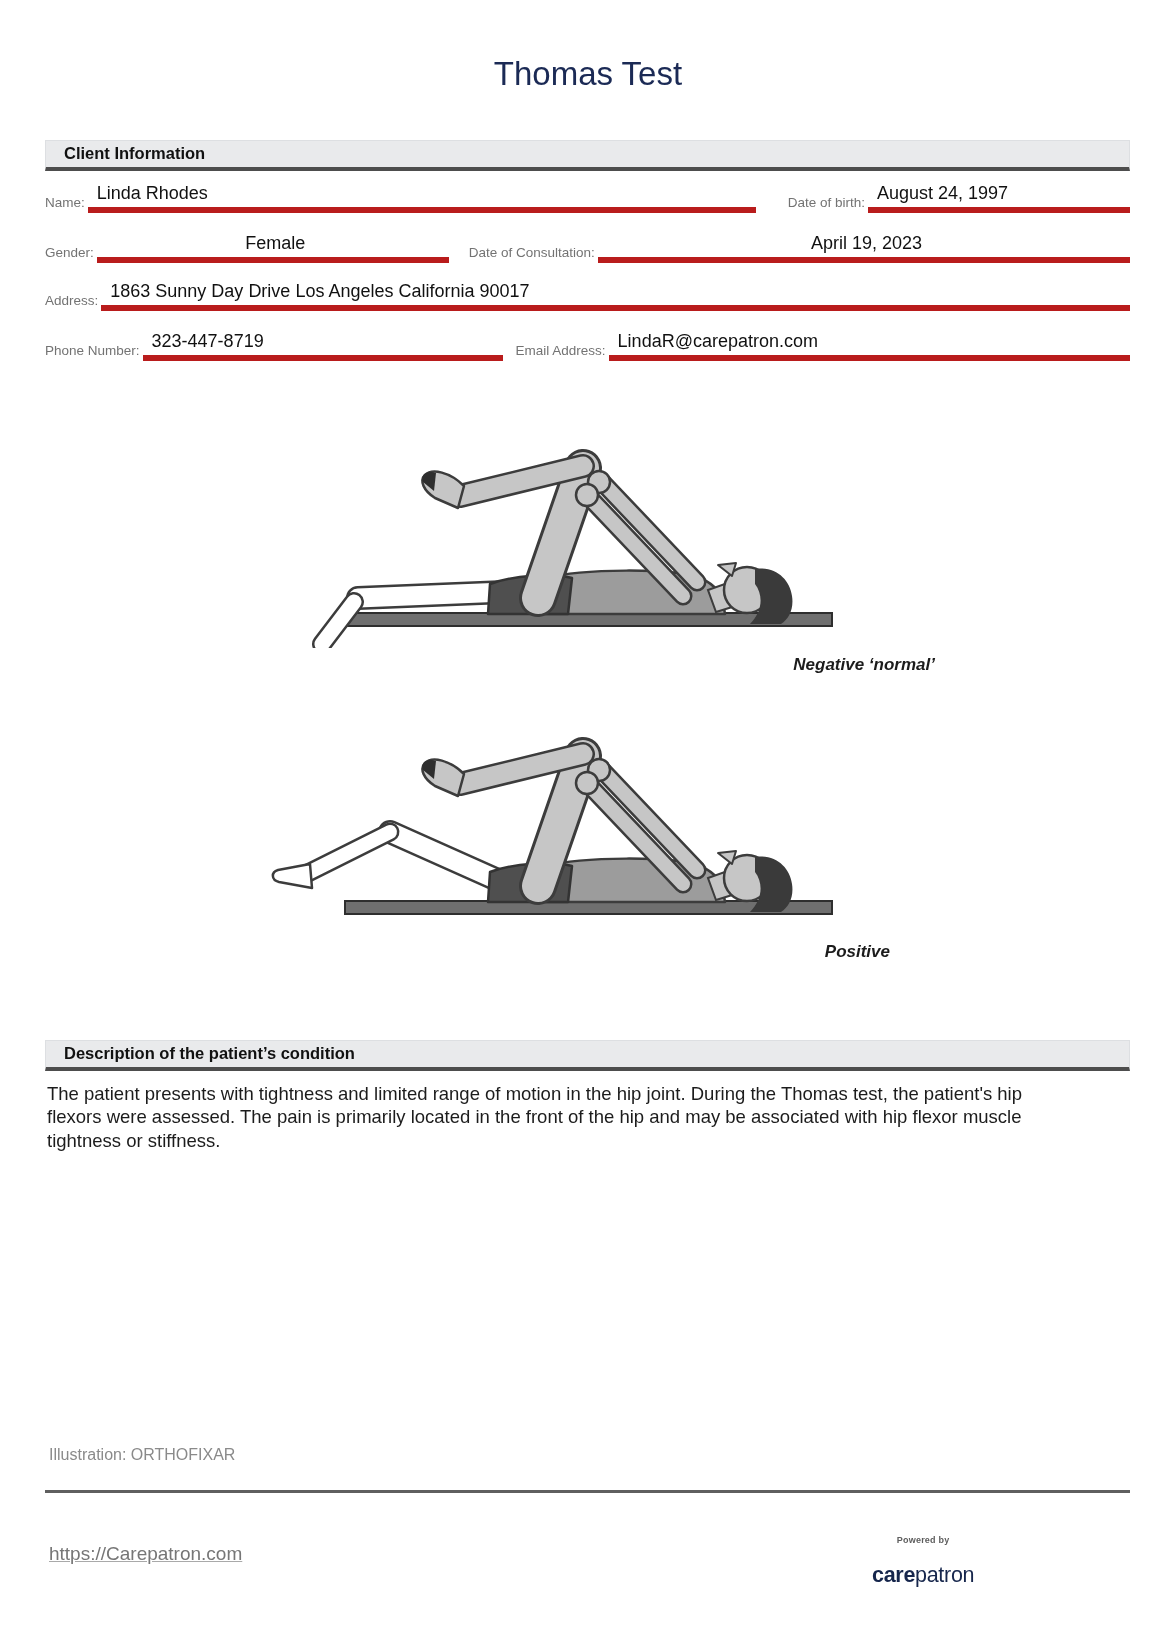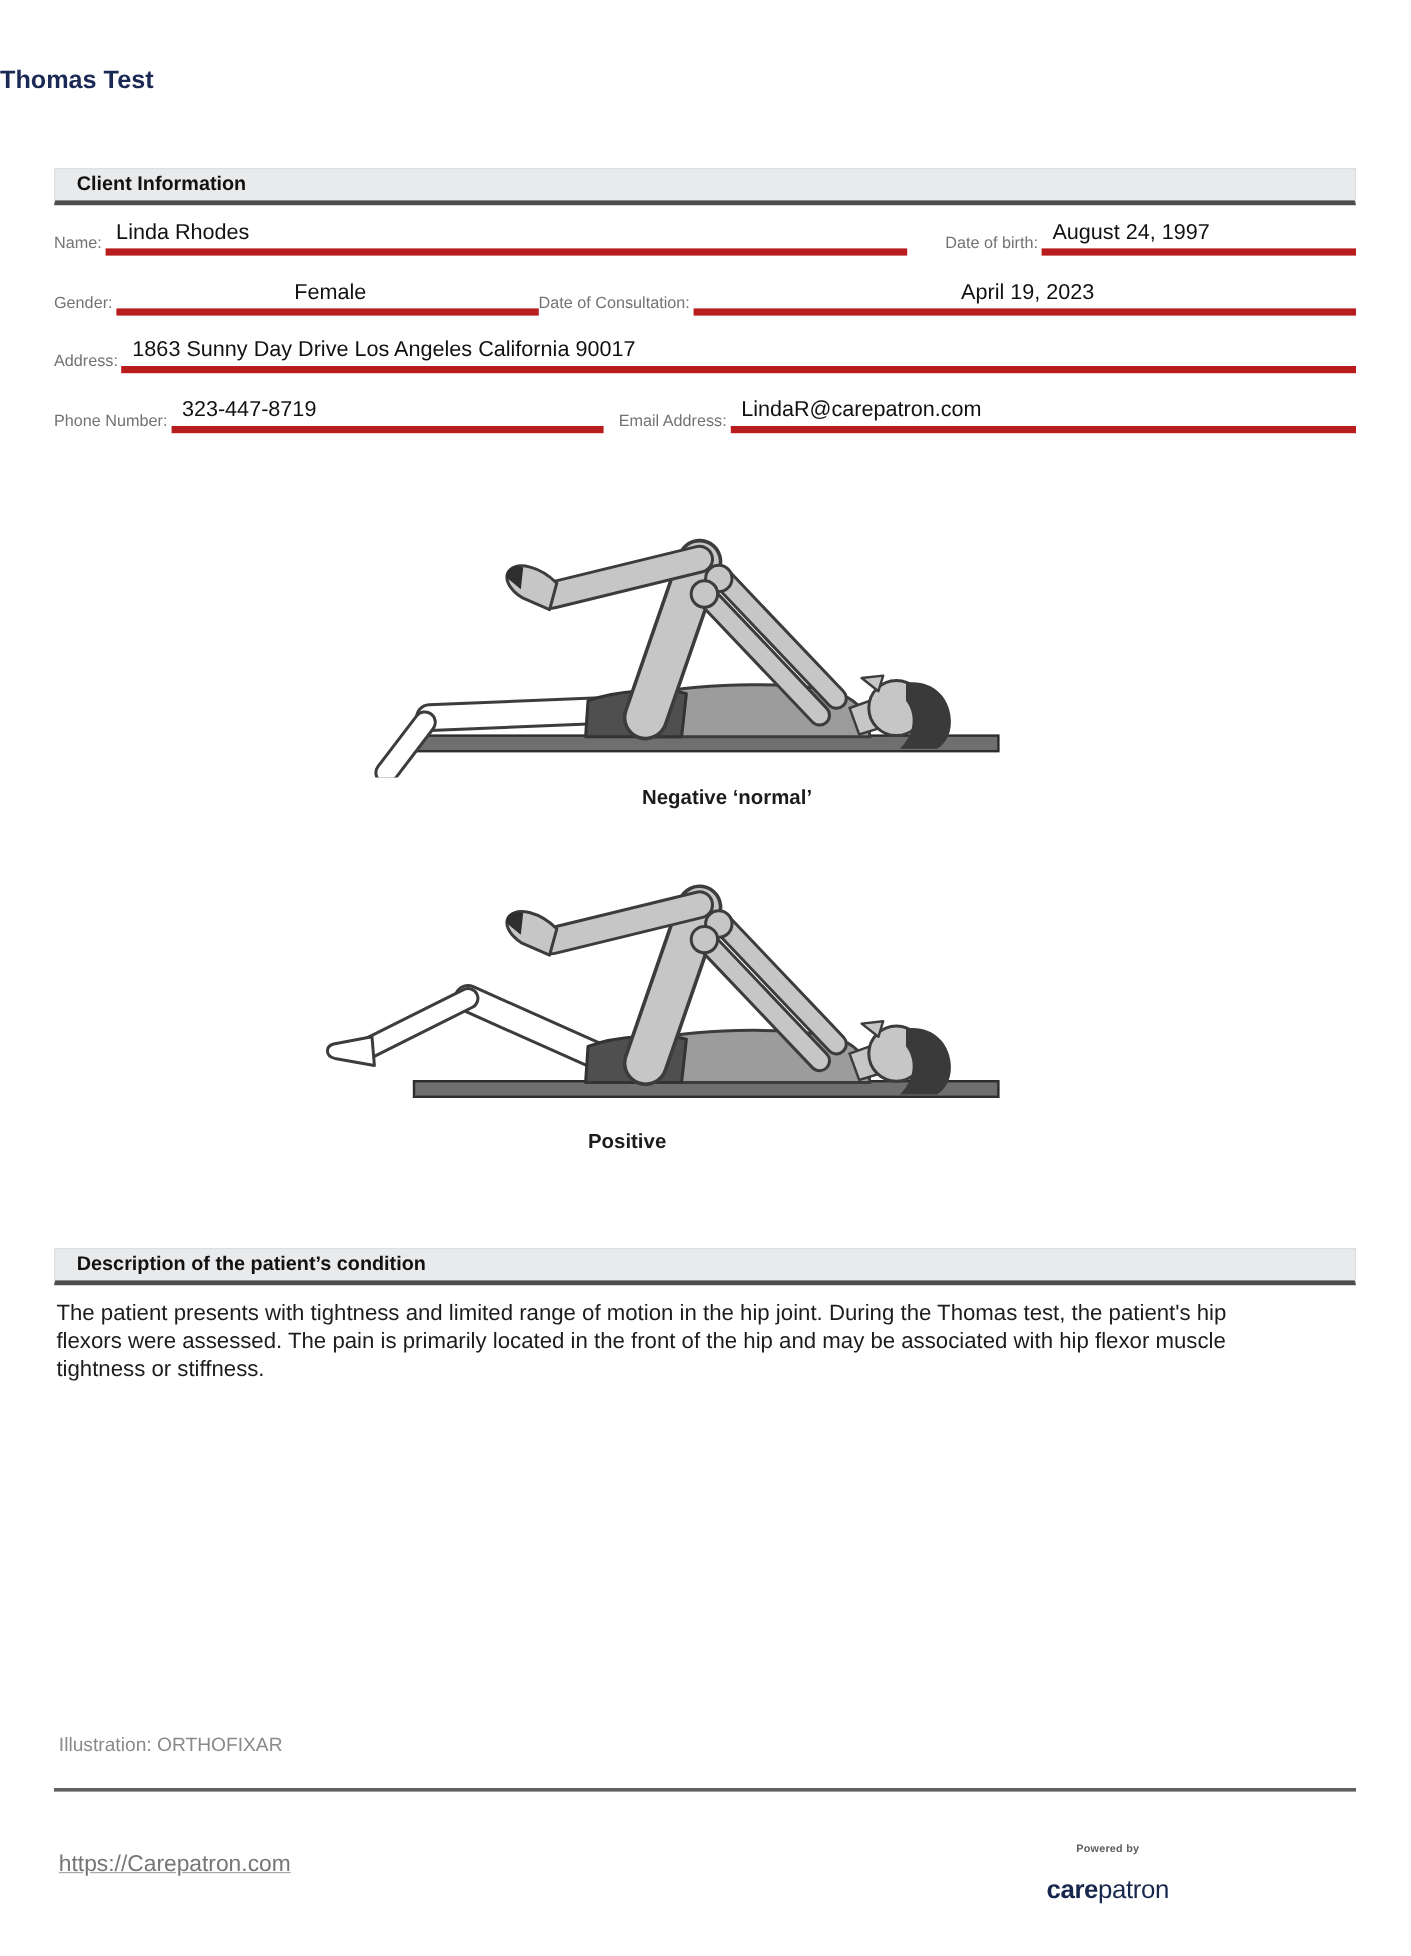--- a/index.html
+++ b/index.html
@@ -4,21 +4,21 @@
 <style>
   * { margin:0; padding:0; box-sizing:border-box; }
   html,body { background:#ffffff; }
   .page {
     position:relative; width:1176px; height:1630px; margin:0 auto;
     background:#ffffff; font-family:"Liberation Sans", sans-serif; color:#1a1a1a;
     overflow:hidden;
   }
   .doc-title {
     position:absolute; top:55px; left:0; width:100%;
-    text-align:left; font-size:21px; font-weight:700; color:#1b2a55;
+    text-align:center; font-size:33px; font-weight:400; color:#1b2a55;
   }
   .section-bar {
     position:absolute; left:45px; width:1085px; height:31px;
     background:#e9eaec; border:1px solid #dddfe2;
     border-bottom:4px solid #4d4d4d;
     display:flex; align-items:center; padding:0 0 2px 18px;
     font-size:16.5px; font-weight:700; color:#111;
   }
   .bar-client { top:140px; }
   .bar-desc { top:1040px; }
@@ -27,33 +27,33 @@
     display:flex; align-items:flex-end;
   }
   .row1 { top:175px; height:38px; }
   .row2 { top:226px; height:37px;text-align:center; }
   .row3 { top:272px; height:39px; }
   .row4 { top:322px; height:39px; }
   .lbl {
     font-size:13.5px; color:#737373; white-space:nowrap;
     padding:0 3px 3px 0; flex:0 0 auto;
   }
-  .lbl-gap2 { }
+  .lbl-gap2 { margin-left:20px; }
   .lbl-gap3 { margin-left:32px; }
   .fld {
     border-bottom:6px solid #b91c1c; font-size:18px; color:#111;
     padding:0 4px 3px 9px; white-space:nowrap; overflow:hidden;
   }
   .grow { flex:1 1 auto; }
   .fig { position:absolute; left:250px; }
   .fig1 { top:430px; }
   .fig2 { top:718px; }
   .fig-caption {
-    position:absolute; width:400px; text-align:left;
-    font-size:17px; font-weight:700; color:#1c1c1c;
+    position:absolute; width:400px; text-align:right;
+    font-size:17px; font-weight:700; color:#1c1c1c;font-style:italic;
   }
   .cap1 { top:655px; left:535px; }
   .cap2 { top:942px; left:490px; }
   .desc-text {
     position:absolute; top:1082px; left:47px; width:1010px;
     font-size:18.5px; line-height:1.26; color:#1c1c1c;
   }
   .credit {
     position:absolute; top:1446px; left:49px;
     font-size:16px; color:#8a8a8a;

